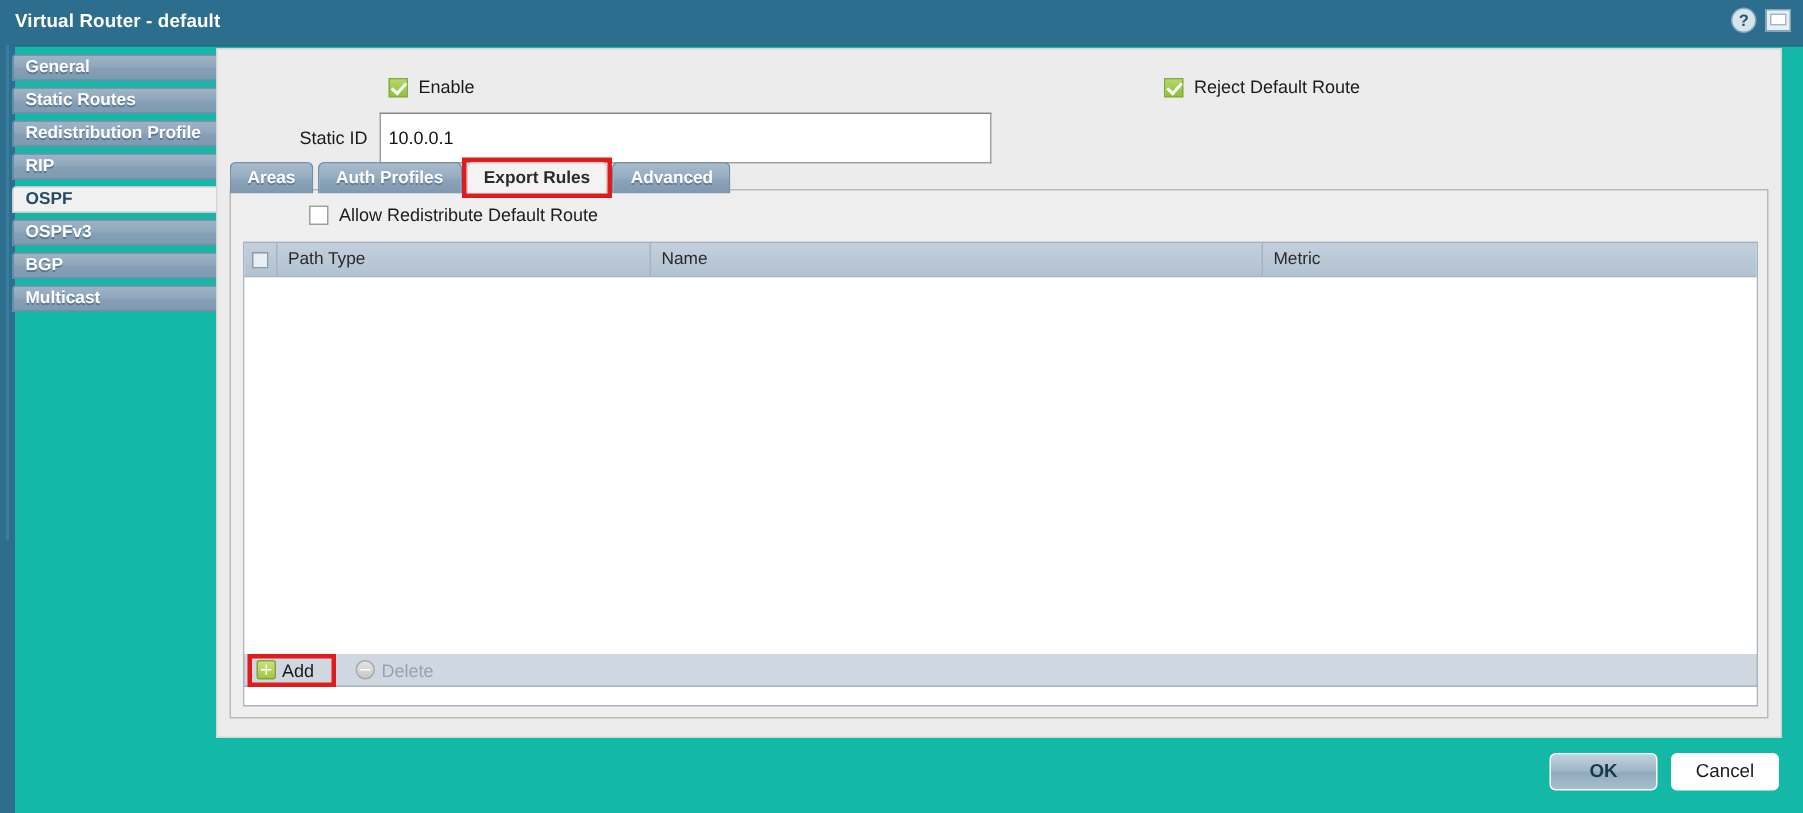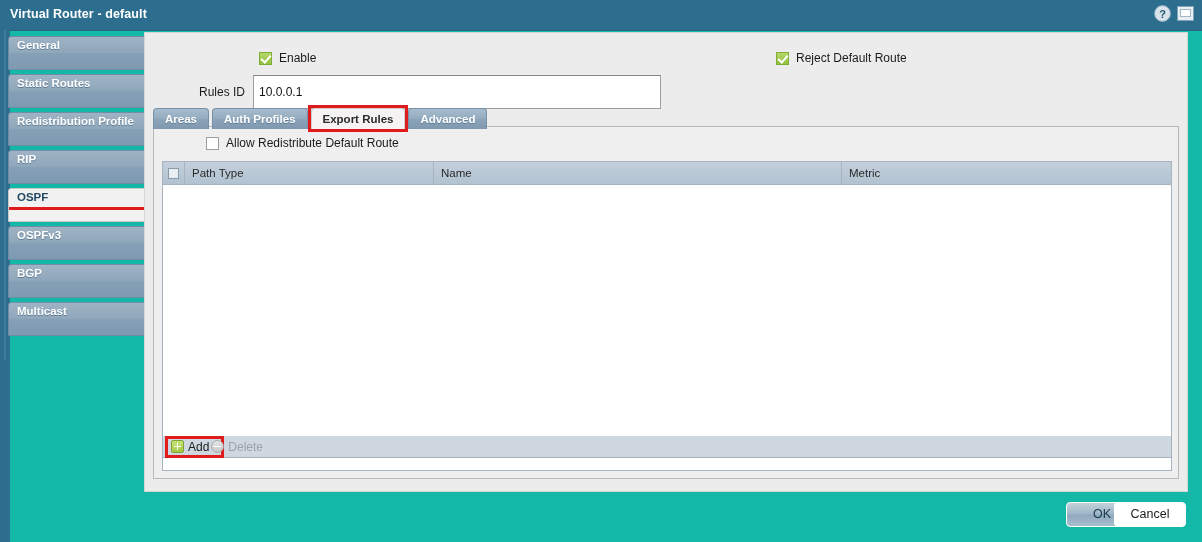--- a/index.html
+++ b/index.html
@@ -67,21 +67,21 @@
     left: 4px; top: 0; width: 2px; height: 330px;
     background: #3b7d9c;
   }
   
   .sidebar {
     position: absolute; left: 8px; top: 36px;
     width: 140px;
   }
   .side-item {
     position: relative;
-    height: 34px;
+    height: 18px;
     margin-bottom: 4px;
     background: linear-gradient(to bottom, #9fb3c4 0%, #8fa7bb 48%, #85a0b6 52%, #7e9ab1 100%);
     border: 1px solid #6f8da6;
     border-radius: 3px 3px 0 0;
     box-sizing: border-box;
     color: #ffffff;
     font-size: 11.5px;
     font-weight: bold;
     line-height: 17px;
     padding-left: 8px;
@@ -267,21 +267,21 @@
   
   .toolbar {
     position: absolute; left: 8px; top: 309px;
     width: 1010px; height: 22px;
     background: #cfd8e1;
     border: 1px solid #a7b4c0;
     border-top: none;
     box-sizing: border-box;
     display: flex; align-items: center;
     padding-left: 8px;
-    gap: 2px;
+    gap: 28px;
   }
   .tb-btn {
     display: inline-flex; align-items: center; gap: 4px;
     font-size: 12px; color: #1a1a1a;
     white-space: nowrap;
     position: relative;
   }
   .tb-btn.disabled { color: #9aa3ab; }
   .ico-plus {
     width: 13px; height: 13px;
@@ -333,22 +333,21 @@
     line-height: 23px;
     text-align: center;
     box-sizing: border-box;
     white-space: nowrap;
   }
   .btn-ok {
     left: 1033px; top: 10px;
     background: linear-gradient(to bottom, #c3d2dc 0%, #9fb6c6 48%, #8fa9bd 52%, #a9bfce 100%);
     border: 1px solid #ffffff;
     color: #17384d;
-    font-weight: normal;
-    margin-left: 33px;
+    font-weight: bold;
   }
   .btn-cancel {
     left: 1114px; top: 10px;
     background: #ffffff;
     border: 1px solid #ffffff;
     color: #1a1a1a;
   }
 </style>
 </head>
 <body>
@@ -398,21 +397,21 @@
       <span class="box checked"></span>
       <span class="lbl">Enable</span>
     </div>
 
     <div class="chk row-reject">
       <span class="box checked"></span>
       <span class="lbl">Reject Default Route</span>
     </div>
 
     <div class="row-routerid">
-      <div class="field-label">Rules ID</div>
+      <div class="field-label">Static ID</div>
       <input class="text-input" type="text" value="10.0.0.1" style="">
     </div>
 
     <div class="tabbar">
       <div class="tab">
         <span>Areas</span>
       </div>
       <div class="tab">
         <span>Auth Profiles</span>
       </div>

